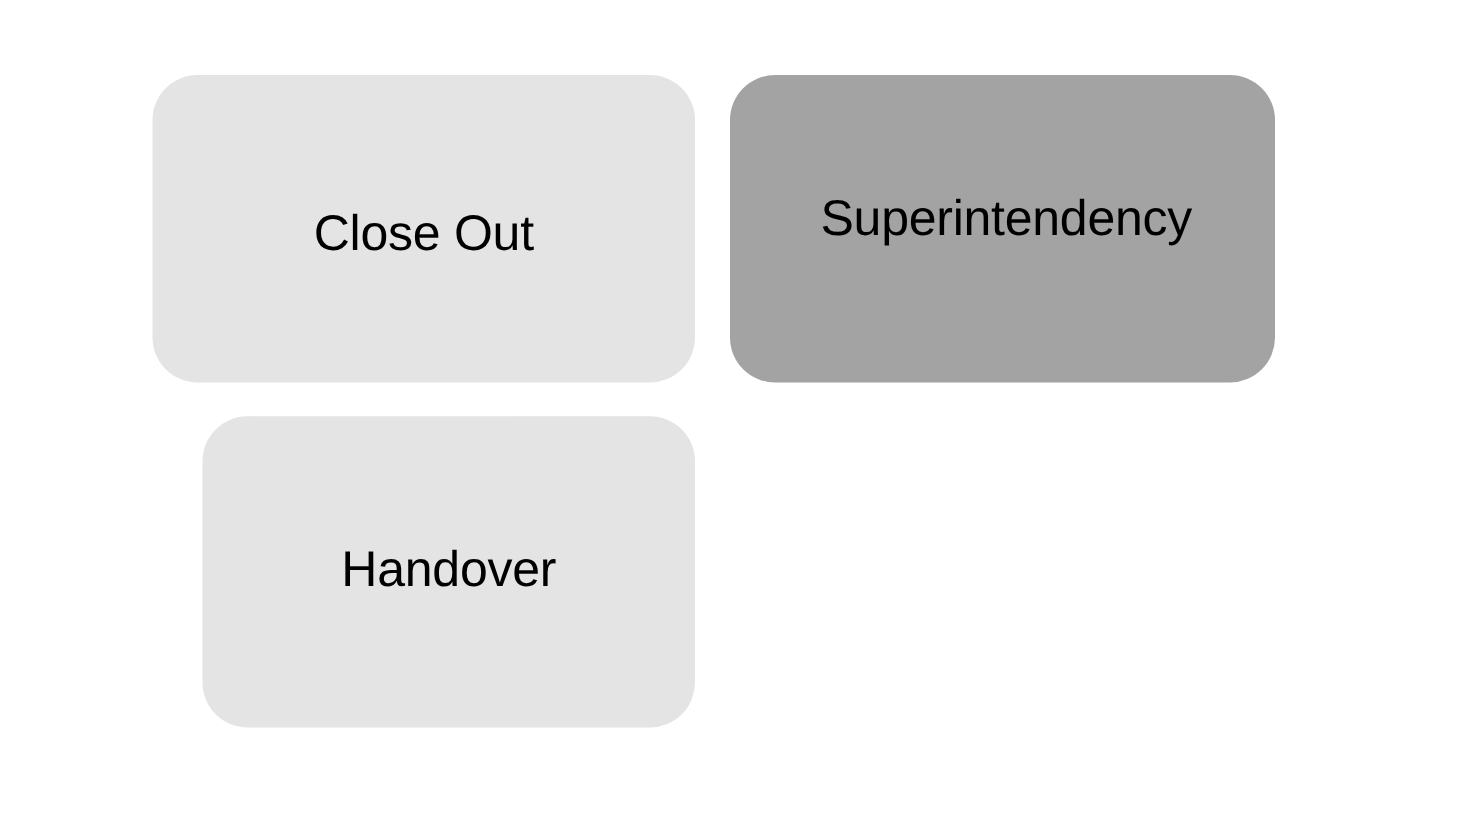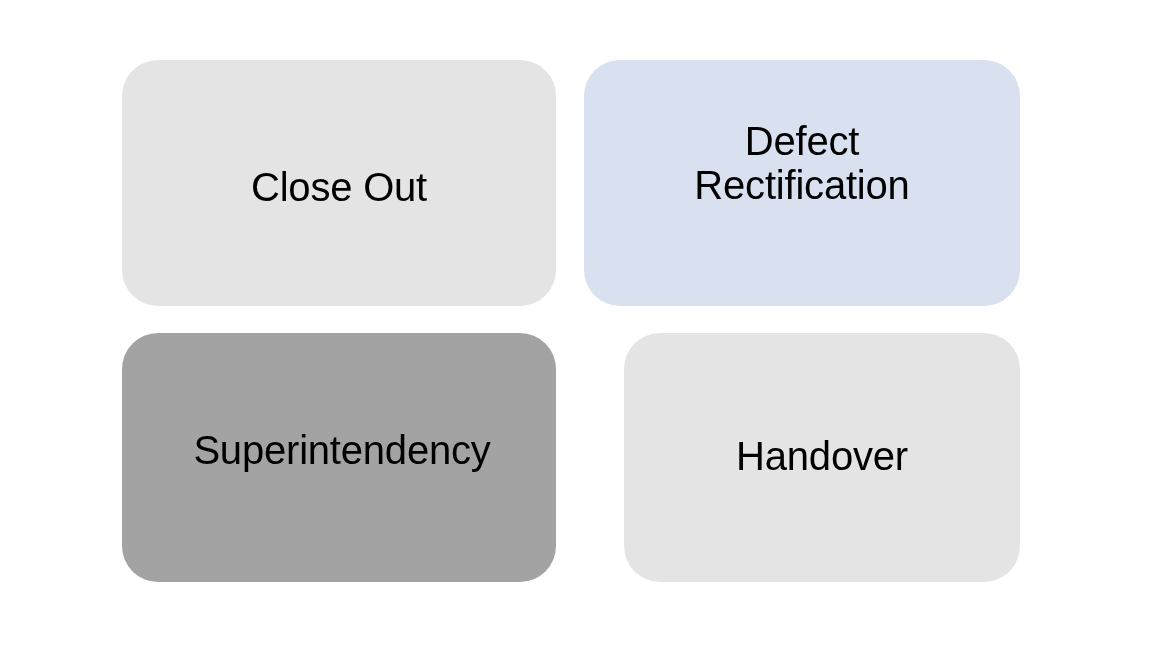--- a/index.html
+++ b/index.html
@@ -57,24 +57,20 @@
 </style>
 </head>
 <body style="background: rgb(255, 255, 255);">
 
 <div id="card-grid">
 
   <div class="card offset-up-1" style="background: rgb(228, 228, 228);">
     <span class="card-label" style="color: rgb(0, 0, 0);">Close Out</span>
   </div>
 
-  <div class="card offset-up-2" style="background: rgb(217, 224, 239);">
-    <span class="card-label" style="color: rgb(0, 0, 0);">Defect
-Rectification</span>
-  </div>
 
   <div class="card offset-up-3" style="background: #a3a3a3; padding-left: 28px;">
     <span class="card-label" style="color: rgb(0, 0, 0);">Superintendency</span>
   </div>
 
   <div class="card offset-up-4" style="background: rgb(228, 228, 228); margin-left: 40px;">
     <span class="card-label" style="color: rgb(0, 0, 0);">Handover</span>
   </div>
 
 </div>

